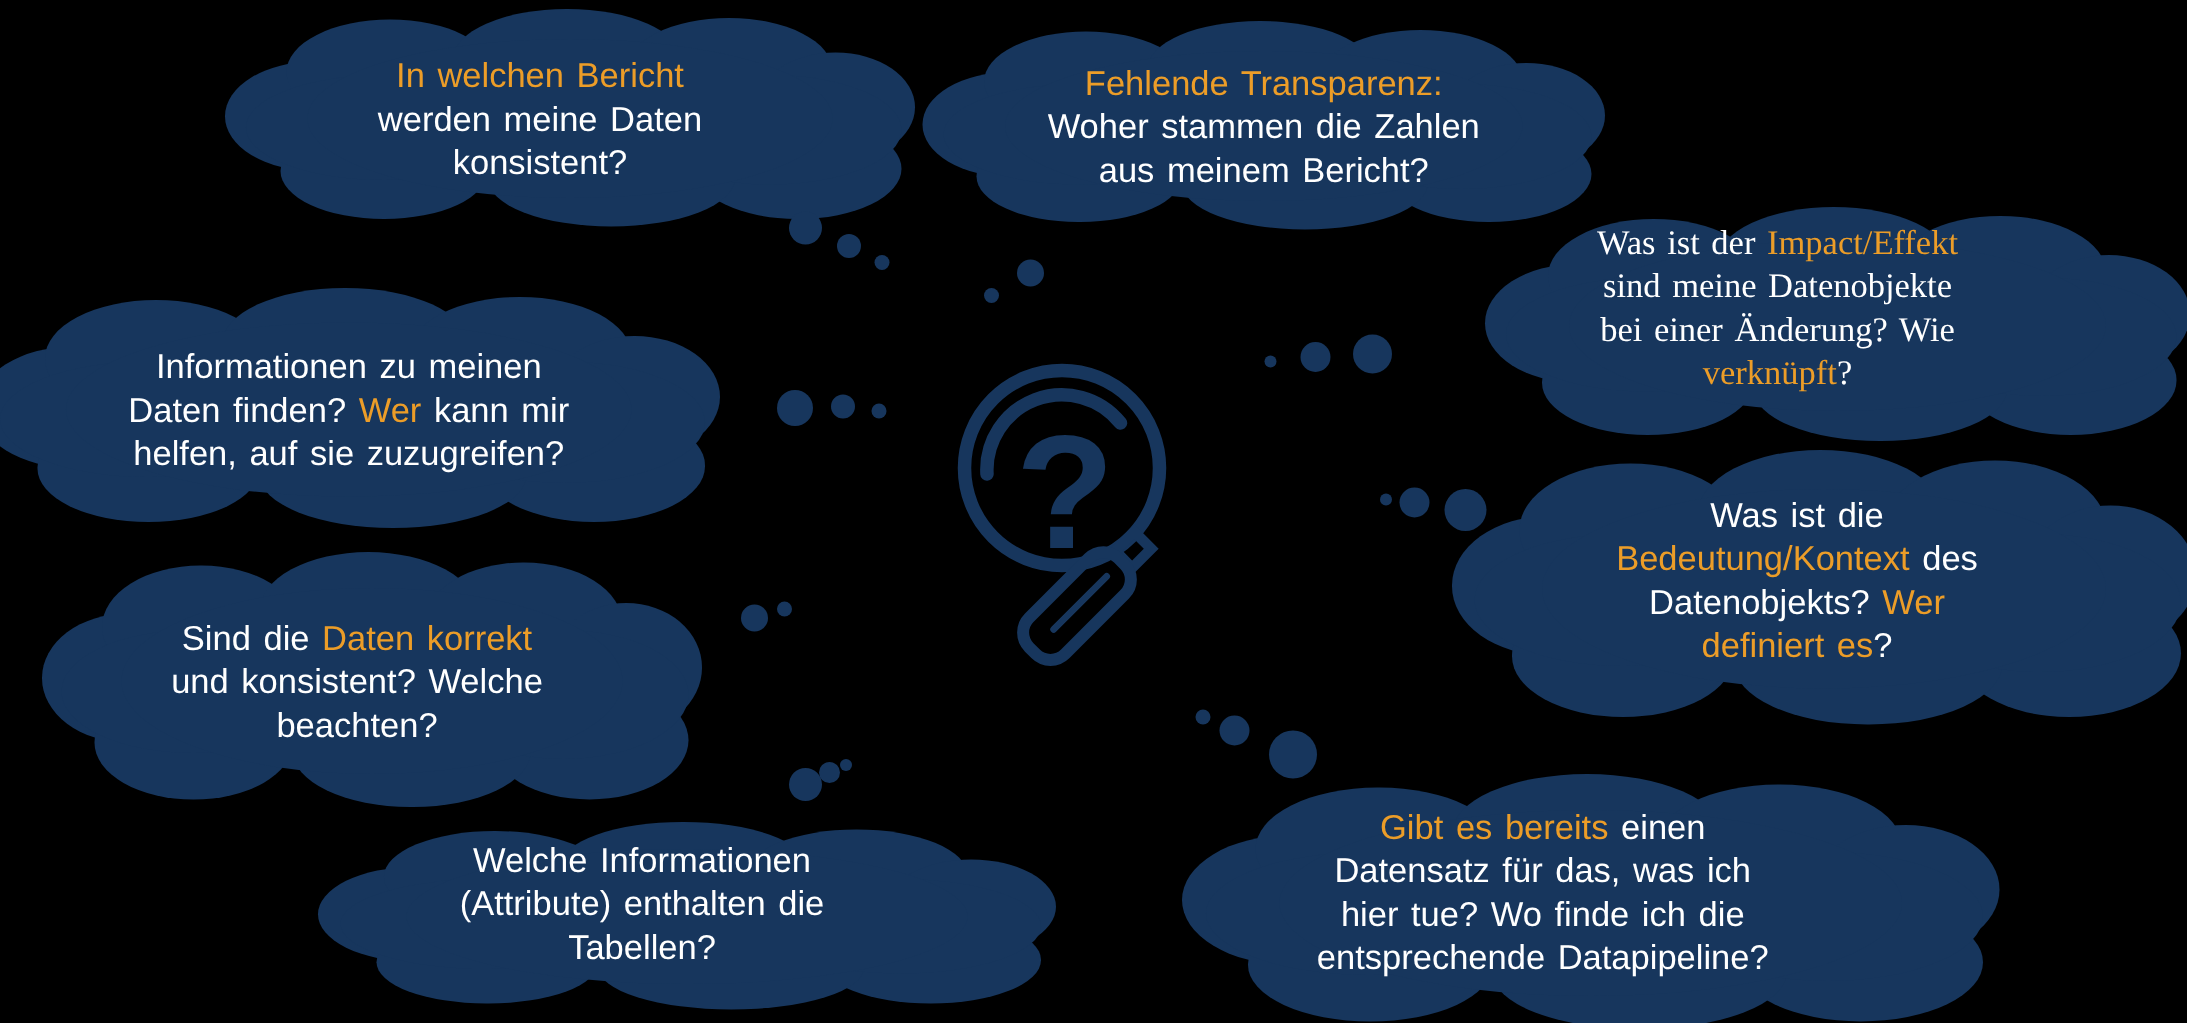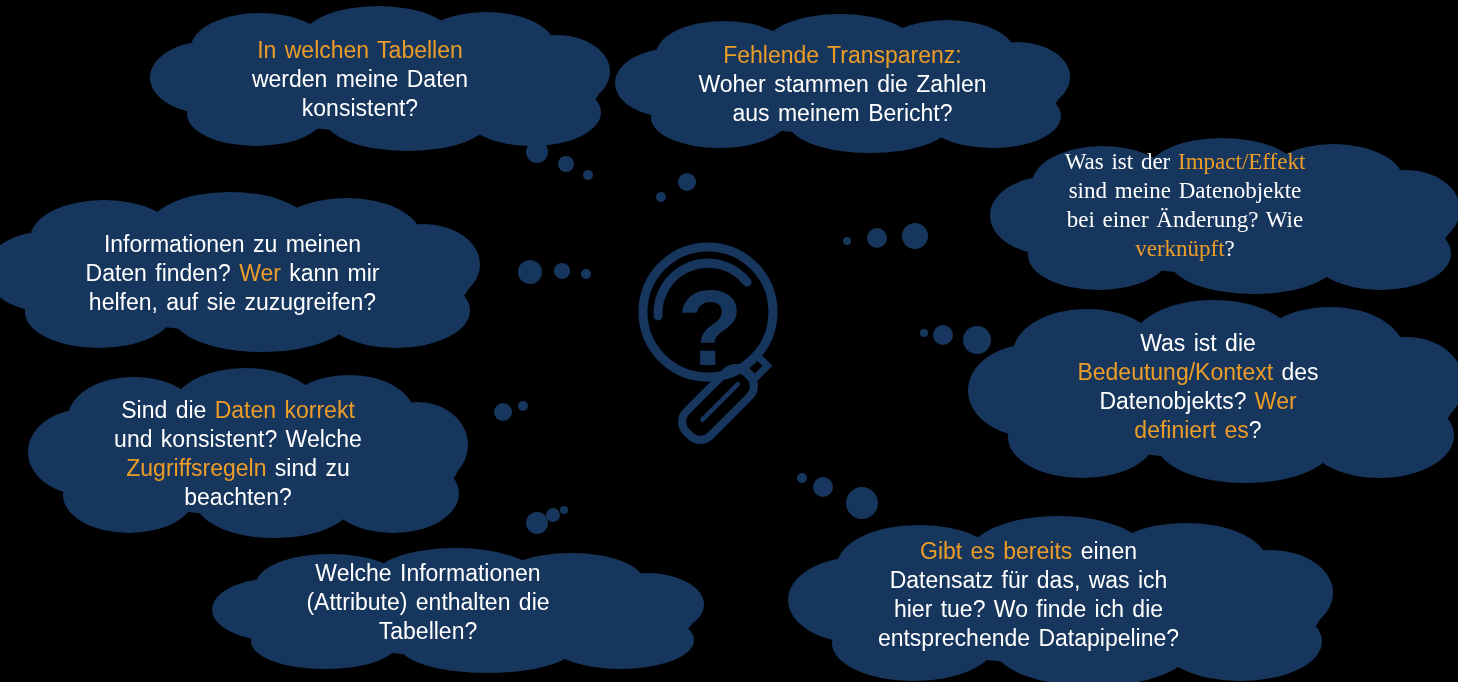--- a/index.html
+++ b/index.html
@@ -52,21 +52,21 @@
       <div class="puff" style="left: 33%; top: 0%; width: 33%; height: 46%;"></div>
       <div class="puff" style="left: 58%; top: 4%; width: 30%; height: 48%;"></div>
       <div class="puff" style="left: 77%; top: 20%; width: 23%; height: 50%;"></div>
       <div class="puff" style="left: 68%; top: 50%; width: 30%; height: 46%;"></div>
       <div class="puff" style="left: 38%; top: 55%; width: 36%; height: 44%;"></div>
       <div class="puff" style="left: 8%; top: 52%; width: 30%; height: 44%;"></div>
       <div class="puff" style="left: 3%; top: 30%; width: 40%; height: 48%;"></div>
       <div class="puff" style="left: 60%; top: 30%; width: 38%; height: 50%;"></div>
       <div class="puff" style="left: 12%; top: 14%; width: 76%; height: 72%;"></div>
       <div class="cloud-text">
-        <div class="cloud-line"><span class="seg-accent">In welchen Tabellen</span></div>
+        <div class="cloud-line"><span class="seg-accent">In welchen Bericht</span></div>
         <div class="cloud-line"><span class="seg-base">werden meine Daten</span></div>
         <div class="cloud-line"><span class="seg-base">konsistent?</span></div>
       </div>
     </div>
   <div class="cloud" id="cloud-1">
       <div class="puff" style="left: 0%; top: 24%; width: 26%; height: 50%;"></div>
       <div class="puff" style="left: 9%; top: 5%; width: 30%; height: 48%;"></div>
       <div class="puff" style="left: 33%; top: 0%; width: 33%; height: 46%;"></div>
       <div class="puff" style="left: 58%; top: 4%; width: 30%; height: 48%;"></div>
       <div class="puff" style="left: 77%; top: 20%; width: 23%; height: 50%;"></div>
@@ -146,21 +146,20 @@
       <div class="puff" style="left: 77%; top: 20%; width: 23%; height: 50%;"></div>
       <div class="puff" style="left: 68%; top: 50%; width: 30%; height: 46%;"></div>
       <div class="puff" style="left: 38%; top: 55%; width: 36%; height: 44%;"></div>
       <div class="puff" style="left: 8%; top: 52%; width: 30%; height: 44%;"></div>
       <div class="puff" style="left: 3%; top: 30%; width: 40%; height: 48%;"></div>
       <div class="puff" style="left: 60%; top: 30%; width: 38%; height: 50%;"></div>
       <div class="puff" style="left: 12%; top: 14%; width: 76%; height: 72%;"></div>
       <div class="cloud-text">
         <div class="cloud-line"><span class="seg-base">Sind die </span><span class="seg-accent">Daten korrekt</span></div>
         <div class="cloud-line"><span class="seg-base">und konsistent? Welche</span></div>
-        <div class="cloud-line"><span class="seg-accent">Zugriffsregeln </span><span class="seg-base">sind zu</span></div>
         <div class="cloud-line"><span class="seg-base">beachten?</span></div>
       </div>
     </div>
   <div class="cloud" id="cloud-6">
       <div class="puff" style="left: 0%; top: 24%; width: 26%; height: 50%;"></div>
       <div class="puff" style="left: 9%; top: 5%; width: 30%; height: 48%;"></div>
       <div class="puff" style="left: 33%; top: 0%; width: 33%; height: 46%;"></div>
       <div class="puff" style="left: 58%; top: 4%; width: 30%; height: 48%;"></div>
       <div class="puff" style="left: 77%; top: 20%; width: 23%; height: 50%;"></div>
       <div class="puff" style="left: 68%; top: 50%; width: 30%; height: 46%;"></div>

